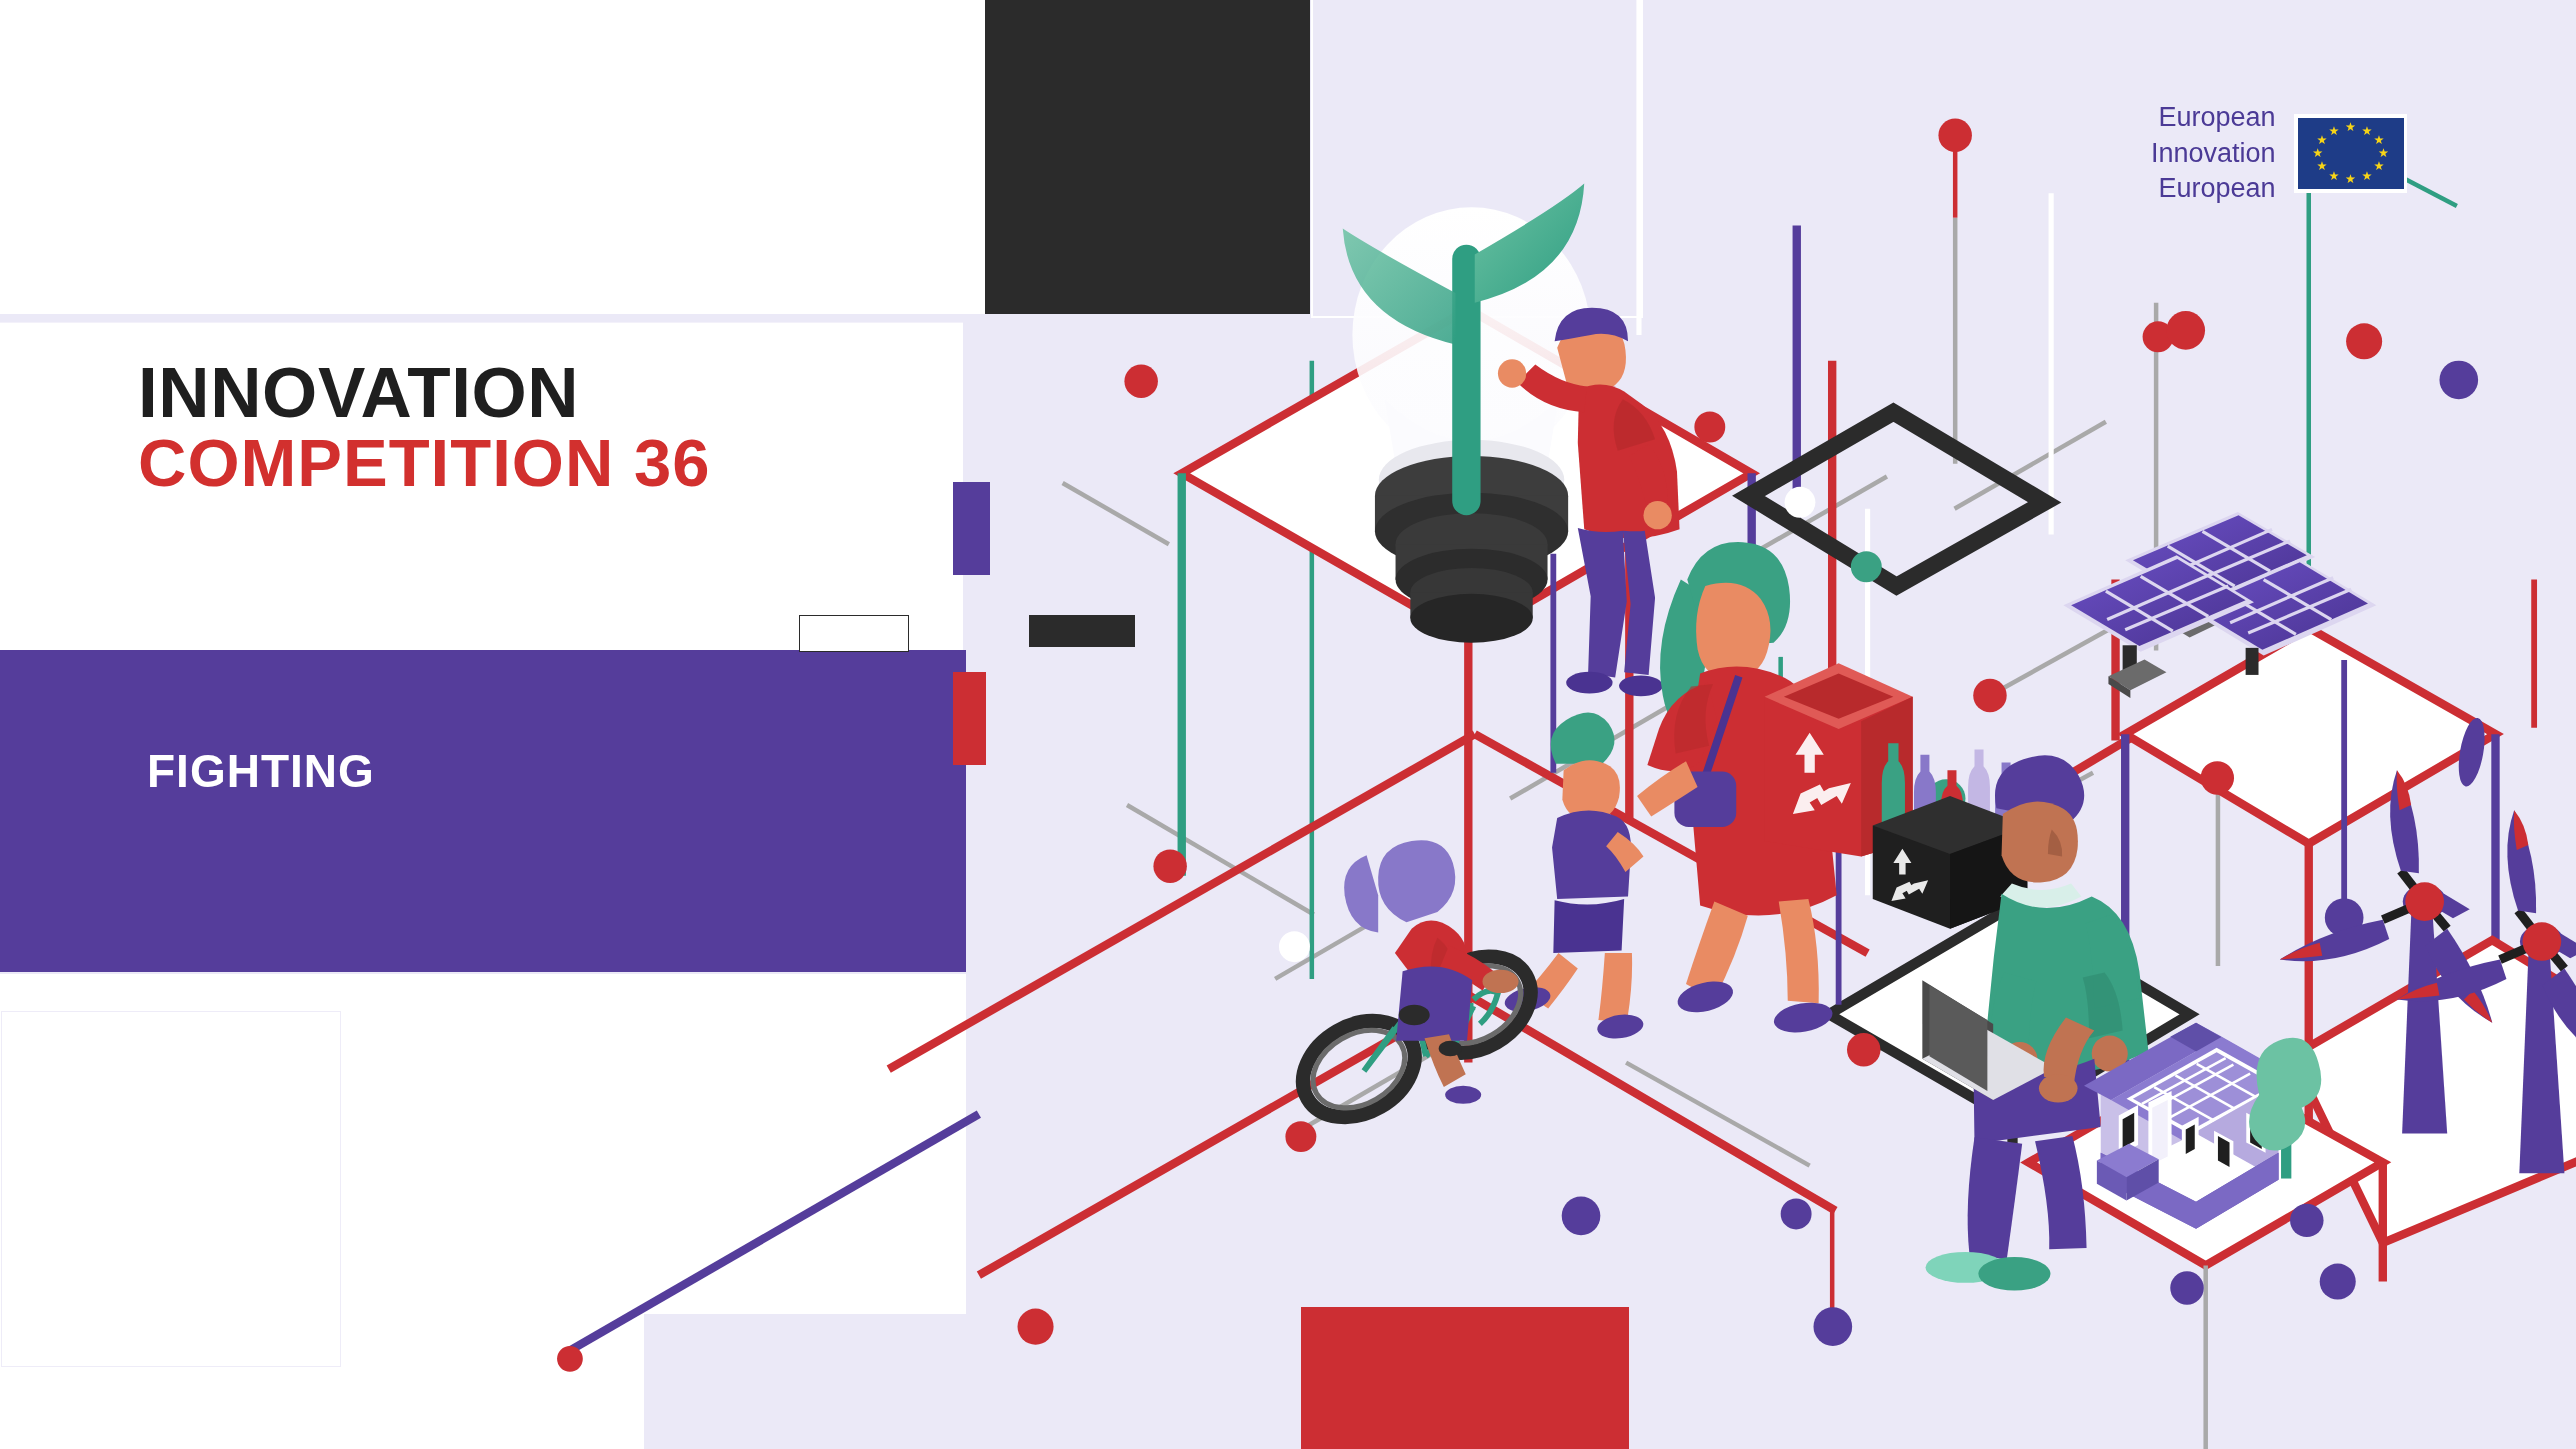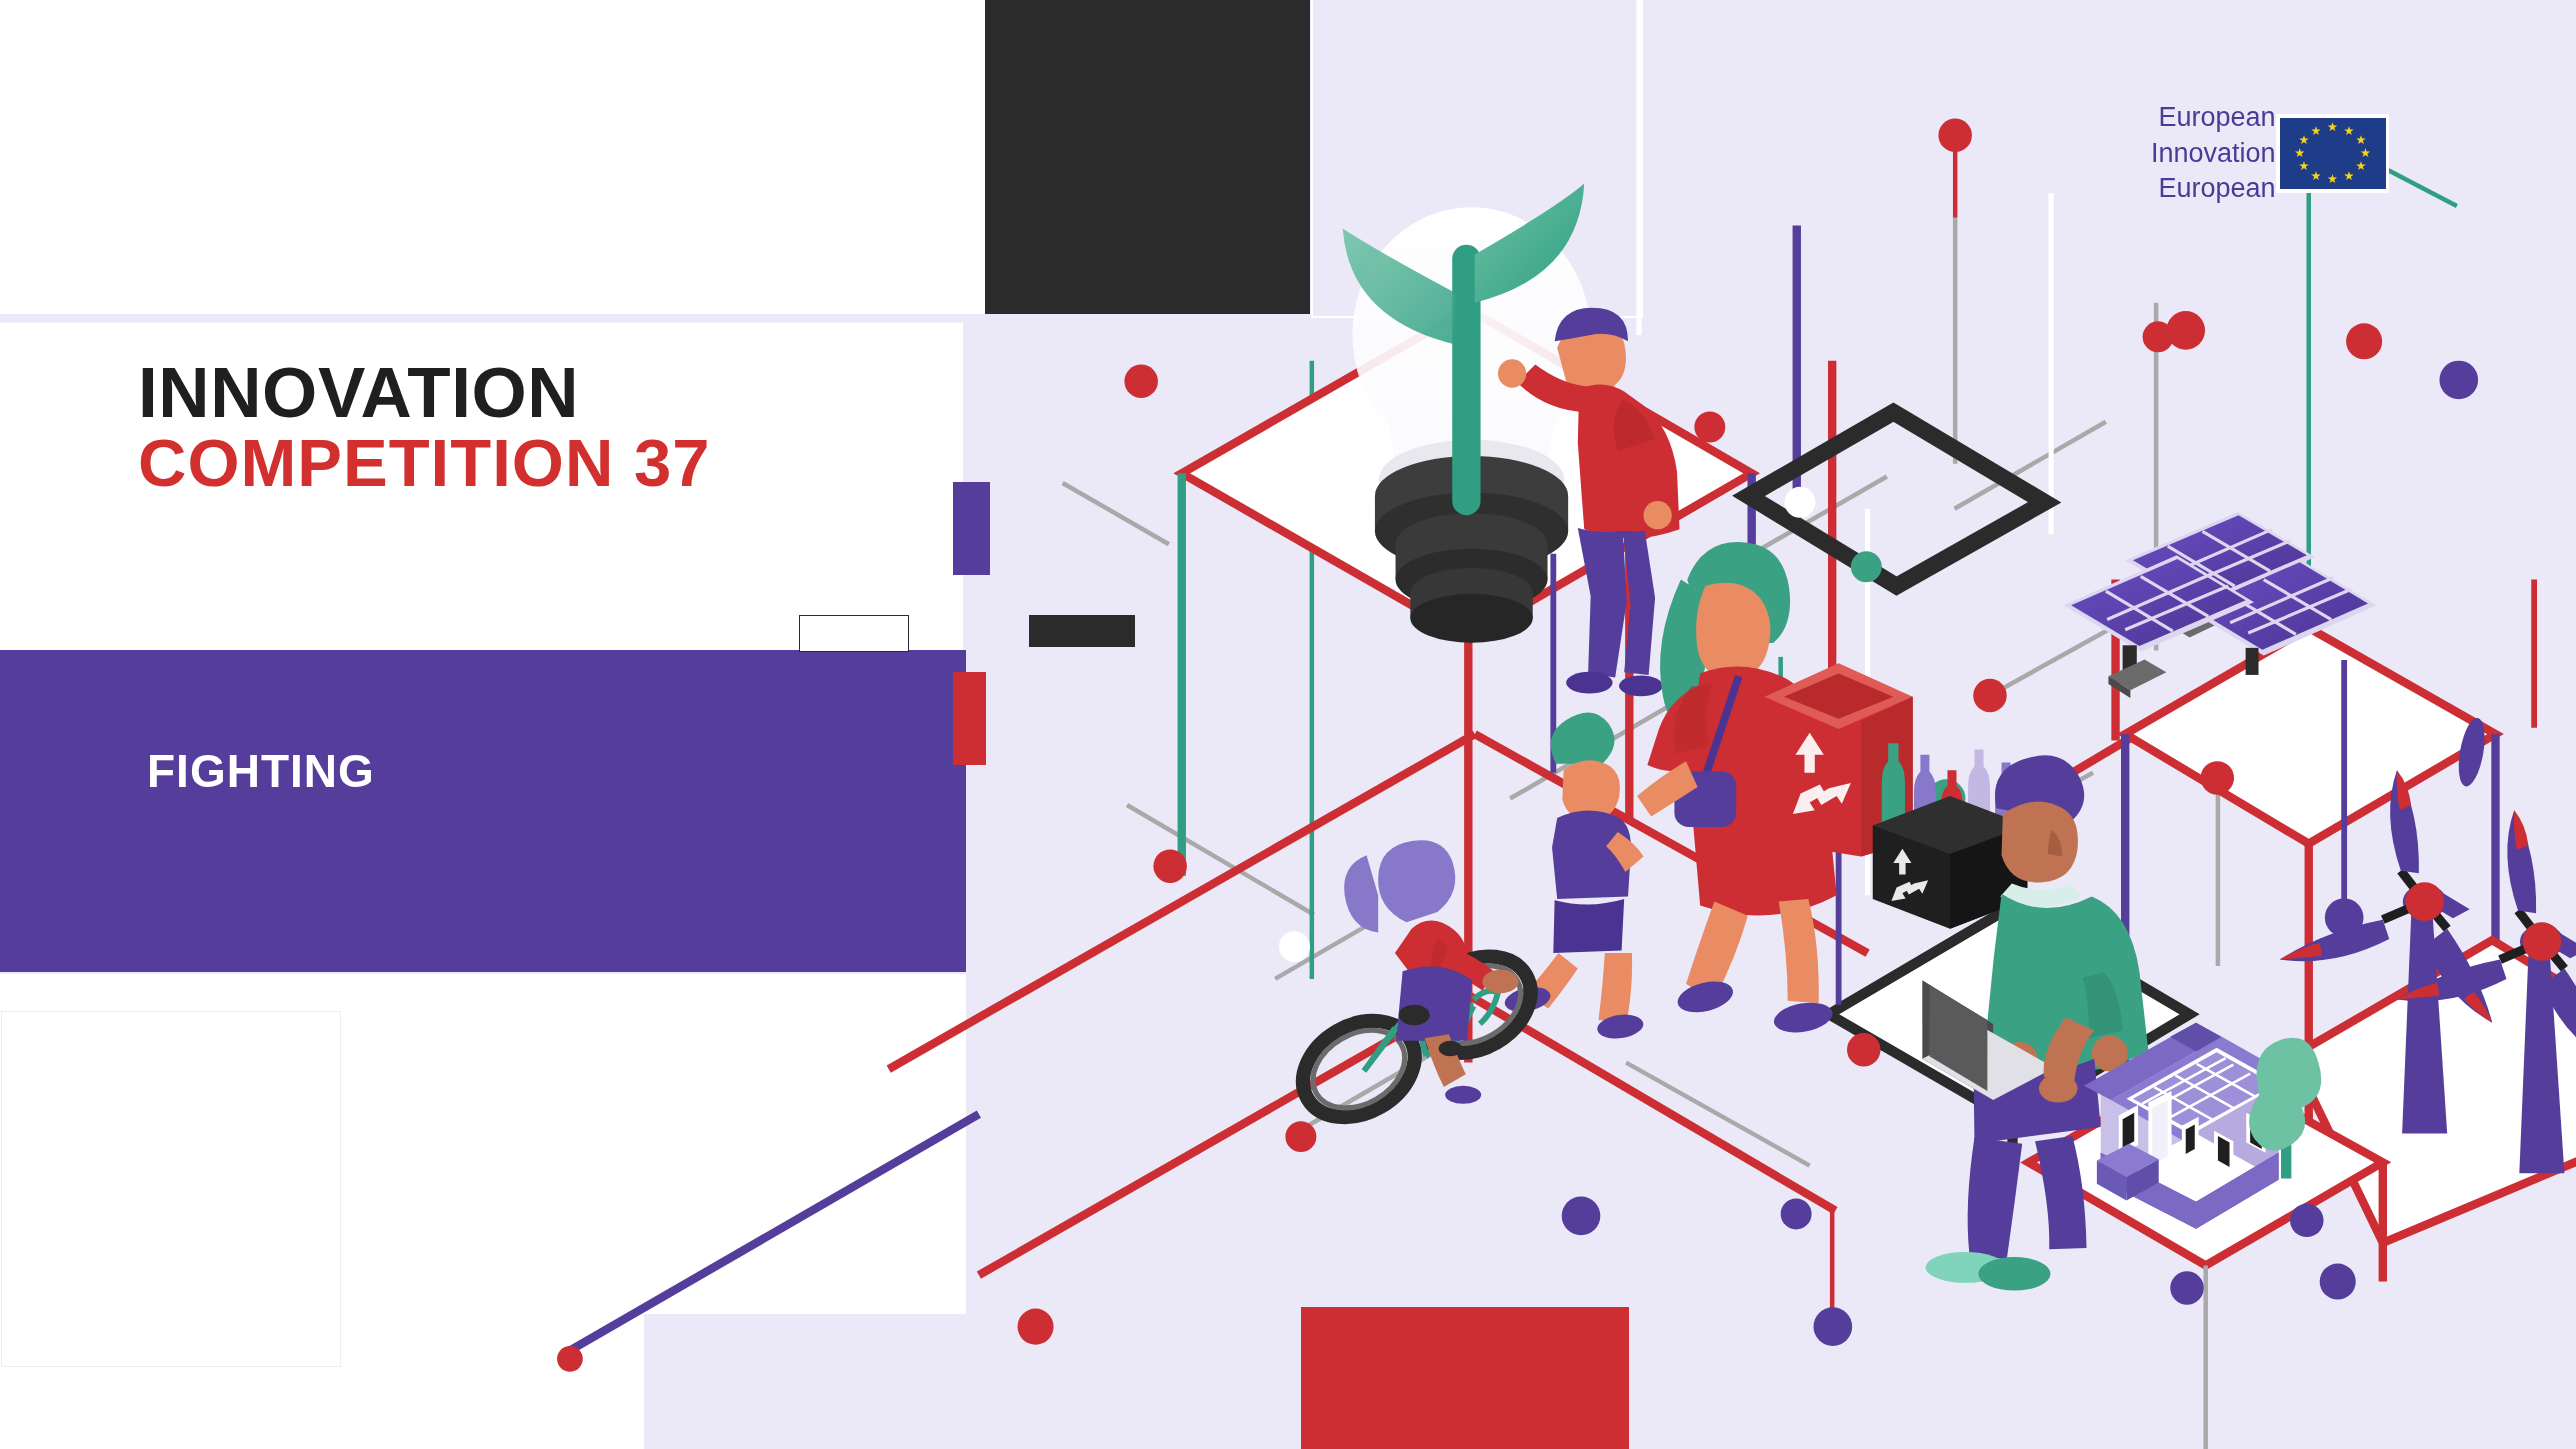--- a/index.html
+++ b/index.html
@@ -37,21 +37,21 @@
     font-size:61px;font-weight:bold;color:#2b2b2b;letter-spacing:-1.3px;
   }
   .title-block{position:absolute;left:138px;top:357px;}
   .t-line1{font-size:62px;font-weight:bold;color:#1f1f1f;letter-spacing:1px;line-height:1.02;}
   .t-line2{font-size:71px;font-weight:bold;color:#1f1f1f;letter-spacing:0.6px;line-height:1.02;}
   .t-line3{font-size:67px;font-weight:bold;color:#d2302e;letter-spacing:1px;line-height:1.02;}
   .sub-block{position:absolute;left:147px;top:741px;text-align:right;}
   .s-line{font-size:46px;font-weight:bold;color:#ffffff;letter-spacing:1px;line-height:1.32;}
 
   
-  .eic{position:absolute;left:2151px;top:100px;display:flex;align-items:center;gap:0;}
+  .eic{position:absolute;left:2151px;top:100px;display:flex;align-items:center;gap:18px;}
   .eic-text{font-size:27px;line-height:1.32;color:#4b3a96;text-align:right;}
   .eu-flag-wrap{background:#fff;padding:3.9px;}
   .eu-flag{position:relative;width:106px;height:71px;background:#1e3c87;}
   .eu-star{position:absolute;color:#f7d417;font-size:12.2px;line-height:1;transform:translate(-50%,-50%);}
 
   svg.layer{position:absolute;left:0;top:0;width:2576px;height:1449px;pointer-events:none;}
 </style>
 </head>
 <body style="height: 1449px;">
 
@@ -469,21 +469,21 @@
       </g>
     </g>
 
     <circle cx="3765" cy="1400" r="30" fill="#cc2e33"></circle>
     <circle cx="3947" cy="1462" r="30" fill="#cc2e33"></circle>
   </svg>
 
 
   <div class="title-block">
     <div class="t-line2">INNOVATION</div>
-    <div class="t-line3">COMPETITION 37</div>
+    <div class="t-line3">COMPETITION 36</div>
   </div>
 
   <div class="sub-block">
     <div class="s-line">FIGHTING</div>
   </div>
 
   <div class="eic">
     <div class="eic-text">
       <div>European</div>
       <div>Innovation</div>

